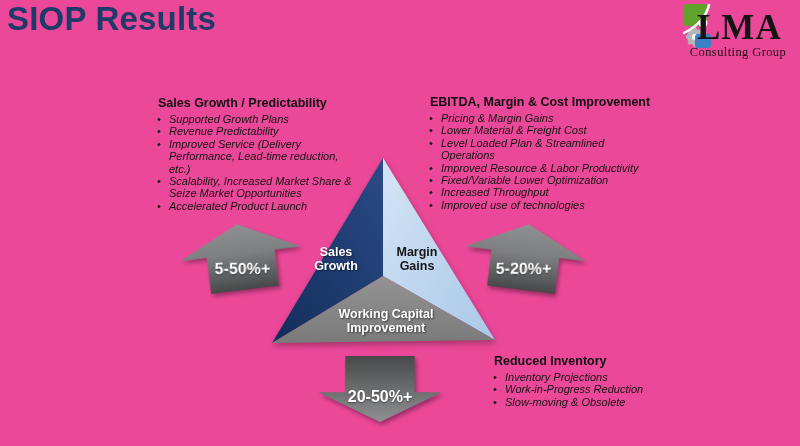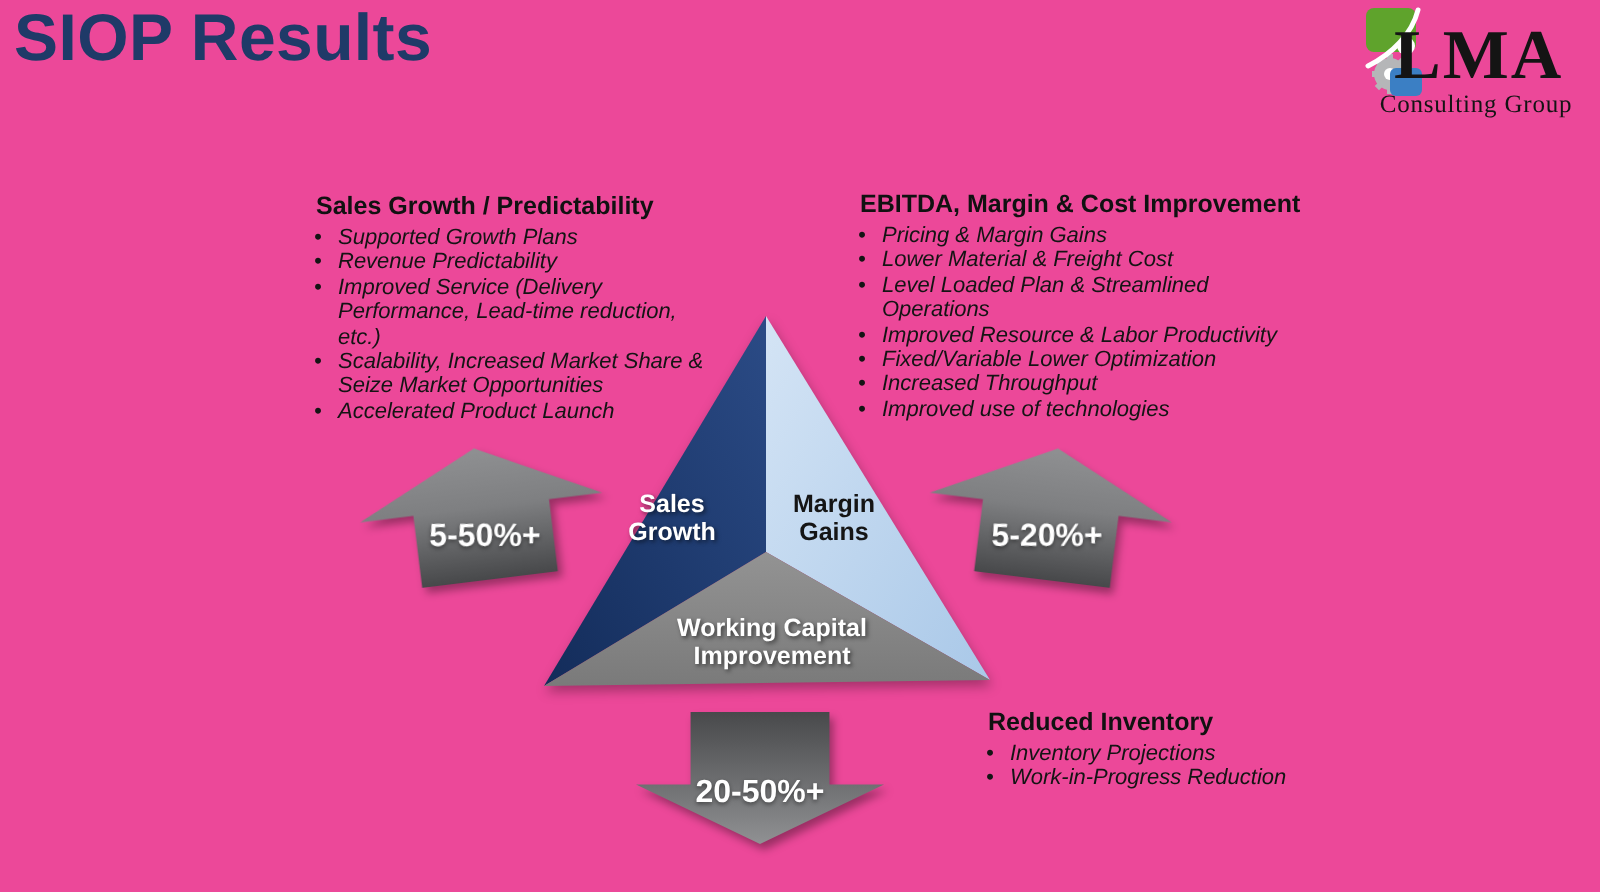--- a/index.html
+++ b/index.html
@@ -121,20 +121,21 @@
       <li>Increased Throughput</li>
       <li>Improved use of technologies</li>
     </ul>
   </div>
 
   <div class="tblock block-inventory">
     <h3>Reduced Inventory</h3>
     <ul>
       <li>Inventory Projections</li>
       <li>Work-in-Progress Reduction</li>
+      <li>Slow-moving &amp; Obsolete</li>
     </ul>
   </div>
 
   <svg class="pyramid-svg" width="800" height="446" viewBox="0 0 800 446">
     <defs>
       <linearGradient id="gradDark" x1="1" y1="0" x2="0" y2="1">
         <stop offset="0%" stop-color="#2b4b86"></stop>
           <stop offset="100%" stop-color="#132c5a"></stop>
       </linearGradient>
       <linearGradient id="gradLight" x1="0" y1="0" x2="1" y2="1">

